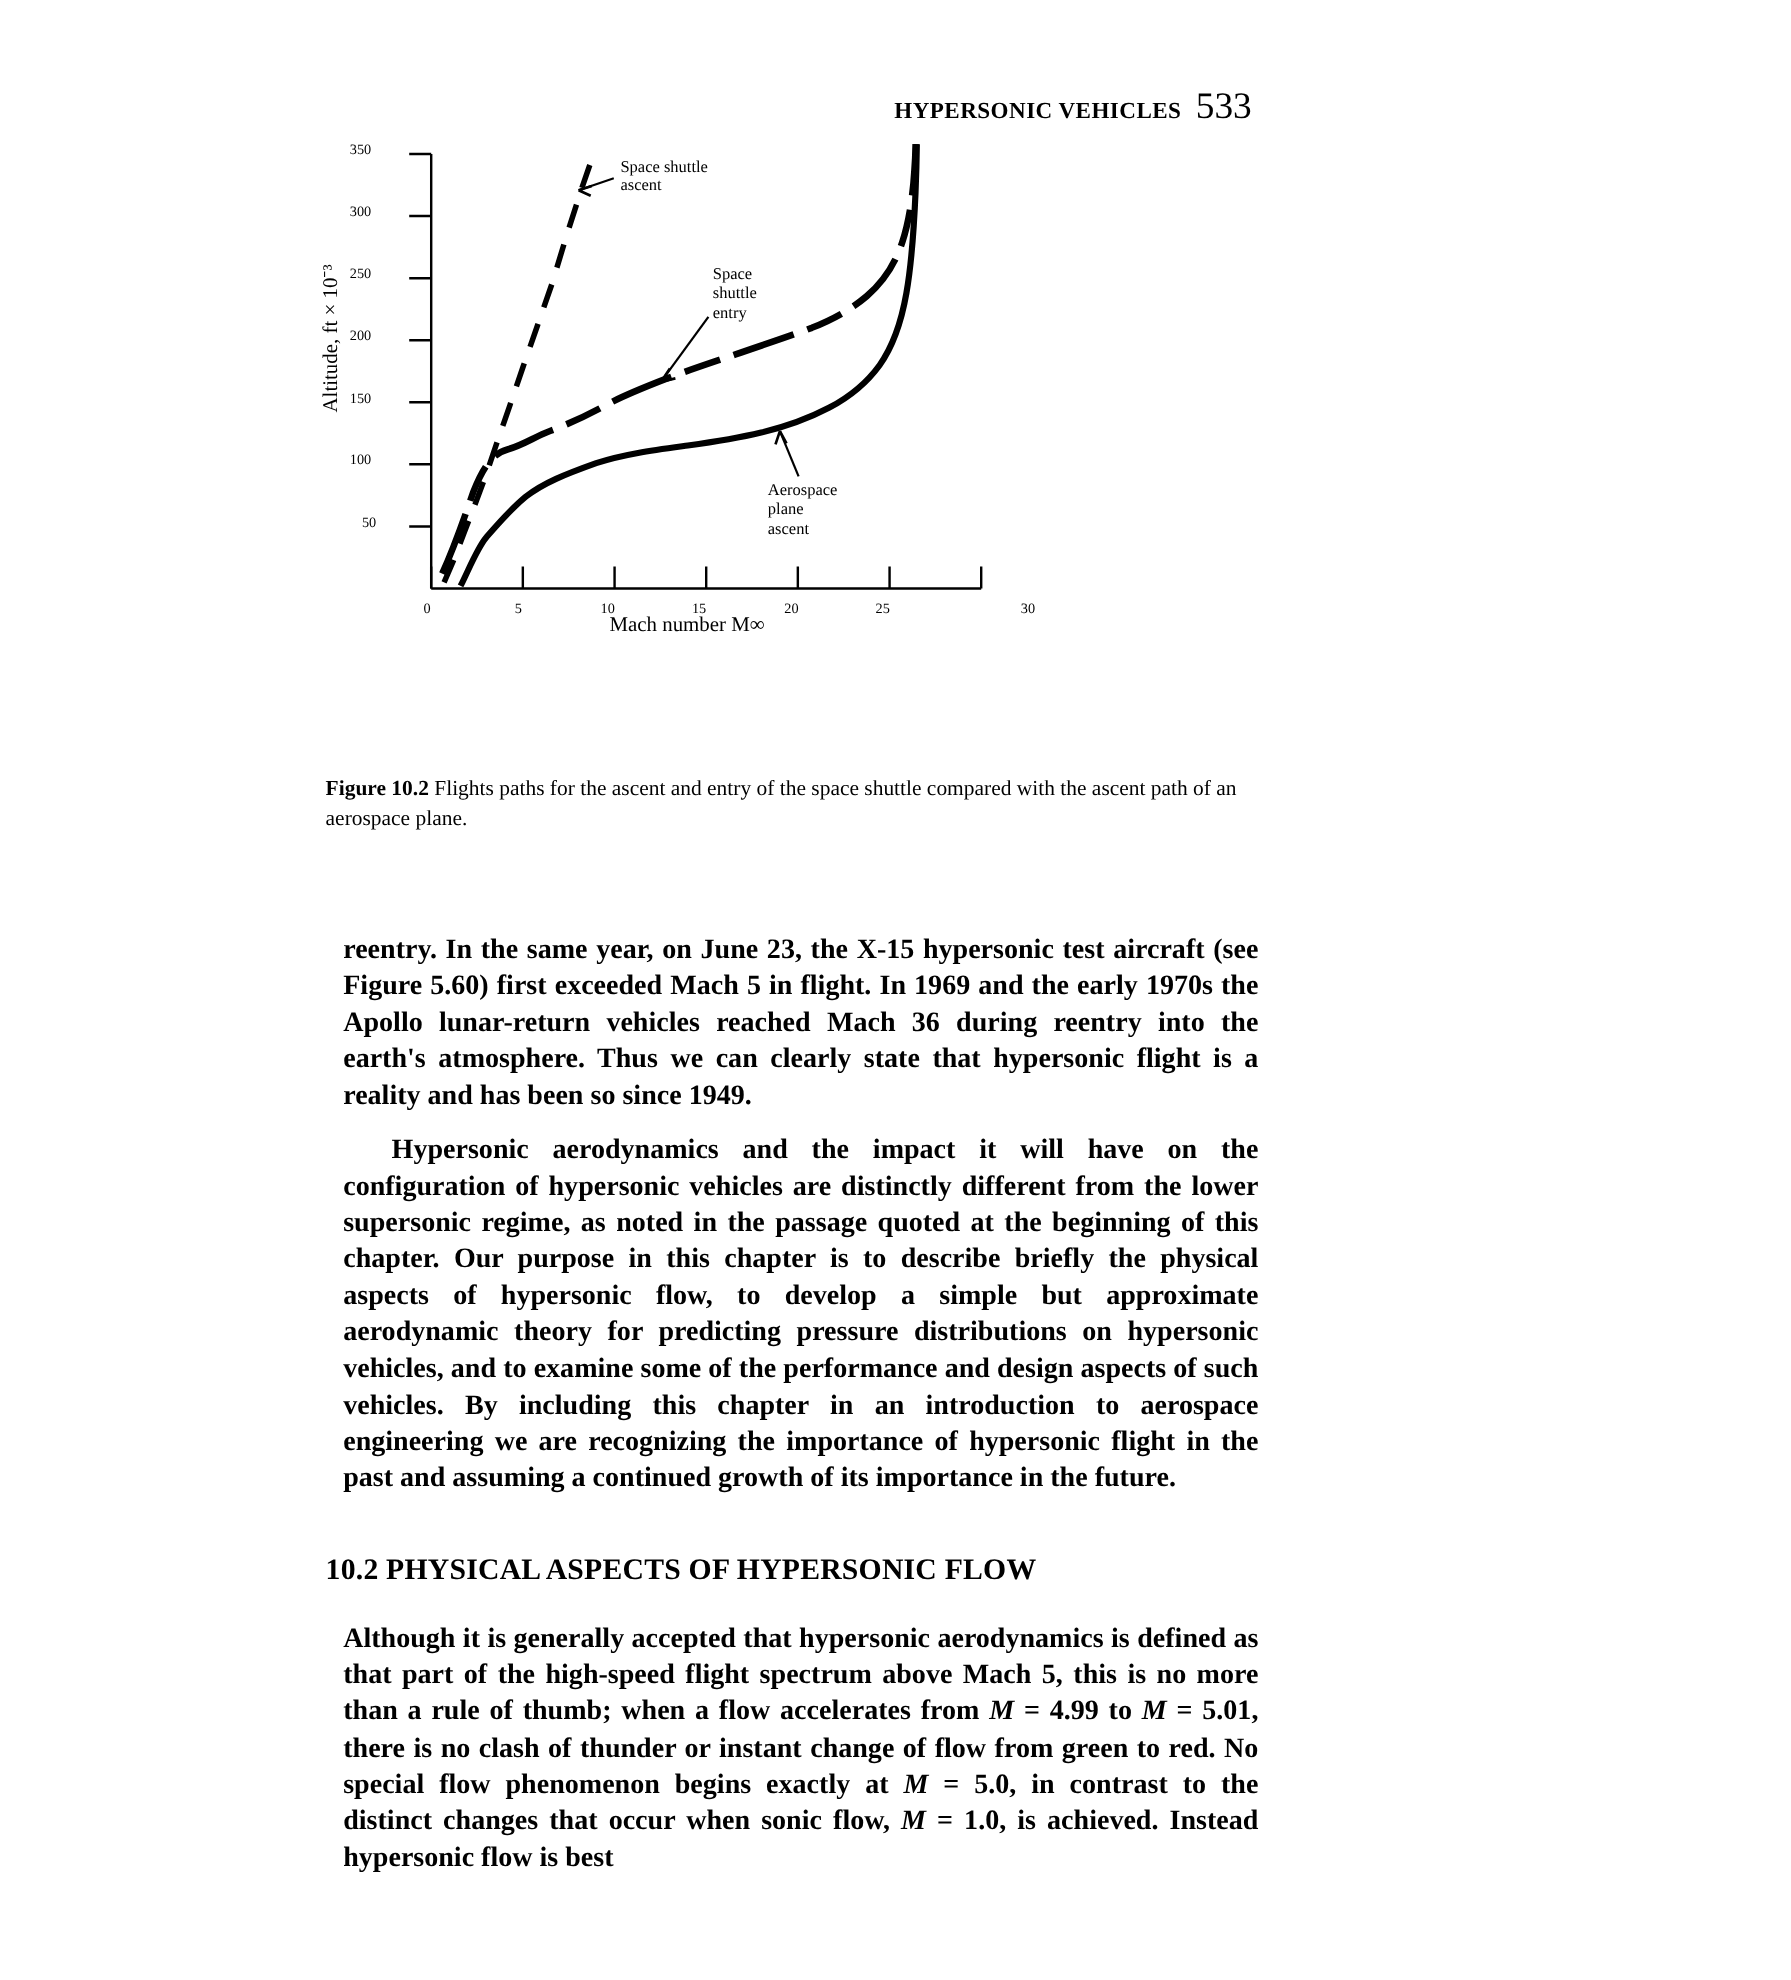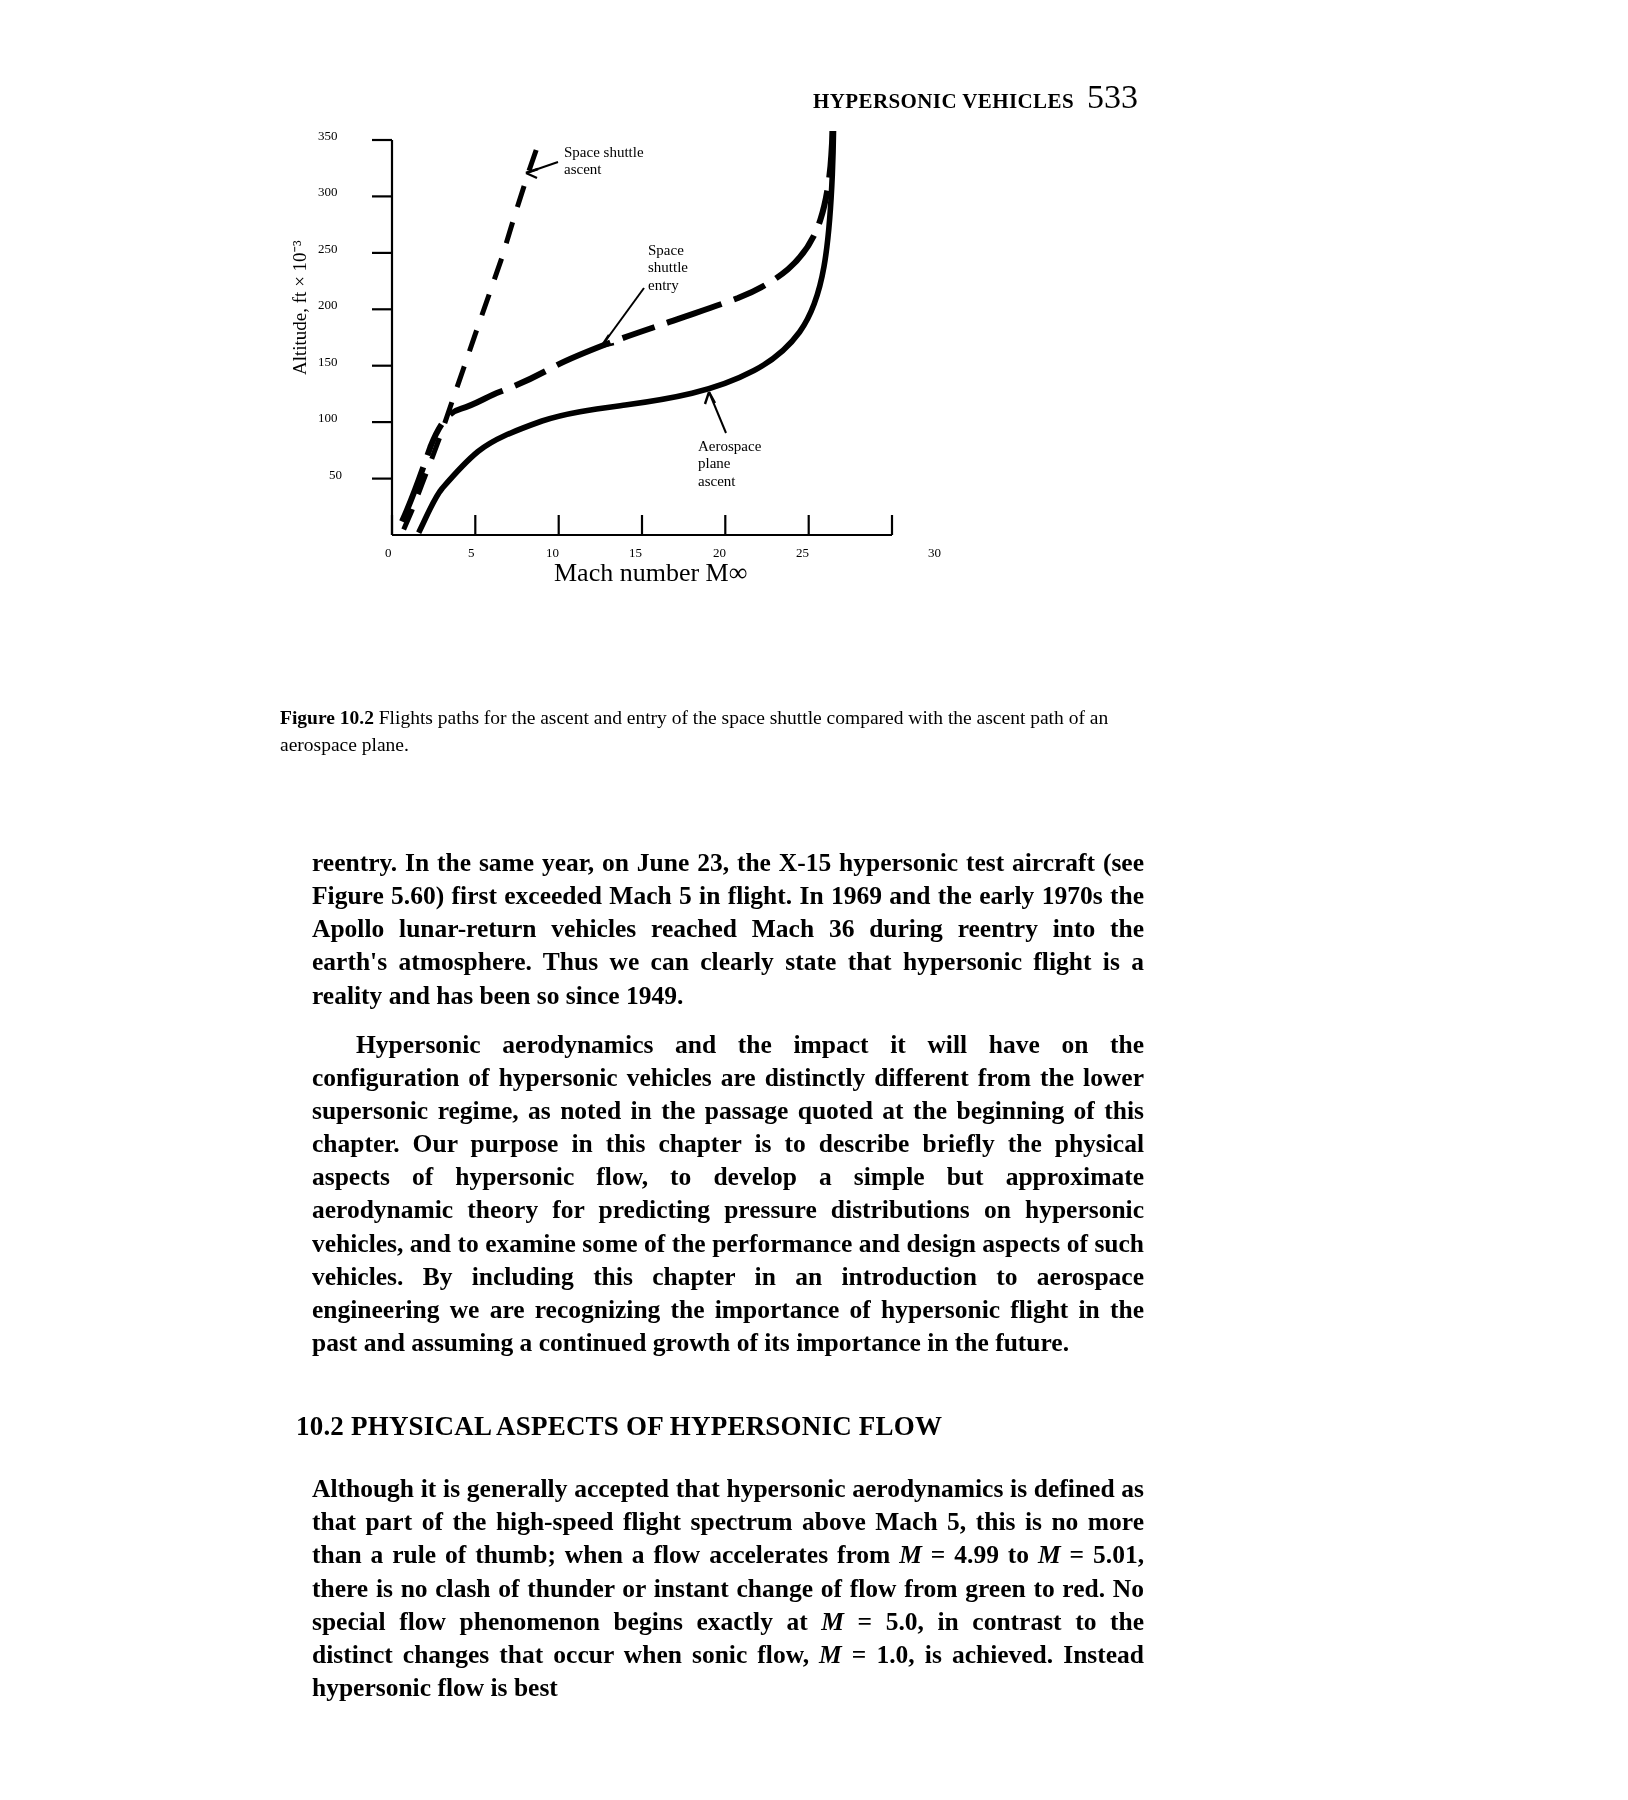--- a/index.html
+++ b/index.html
@@ -71,42 +71,42 @@
     transform: rotate(-90deg);
     transform-origin: left top;
     font-size: 19px;
     white-space: nowrap;
     font-family: "Liberation Serif", serif;
   }
   .axis-label-x {
     position: absolute;
     left: 258px;
     top: 438px;
-    font-size: 26px;
+    font-size: 19px;
     white-space: nowrap;
     font-family: "Liberation Serif", serif;
   }
   .tick-label {
     position: absolute;
     font-size: 13px;
     font-family: "Liberation Serif", serif;
     white-space: nowrap;
   }
   .anno {
     position: absolute;
     font-size: 15px;
     line-height: 1.16;
     font-family: "Liberation Serif", serif;
     white-space: nowrap;
   }
 
   
   .caption {
     position: absolute;
-    left: 280px;
+    left: 296px;
     top: 705px;
     width: 870px;
     font-size: 19.5px;
     line-height: 1.36;
     text-align: left;
     font-family: "Liberation Serif", serif;
   }
   .caption b { font-weight: bold; }
 
   

